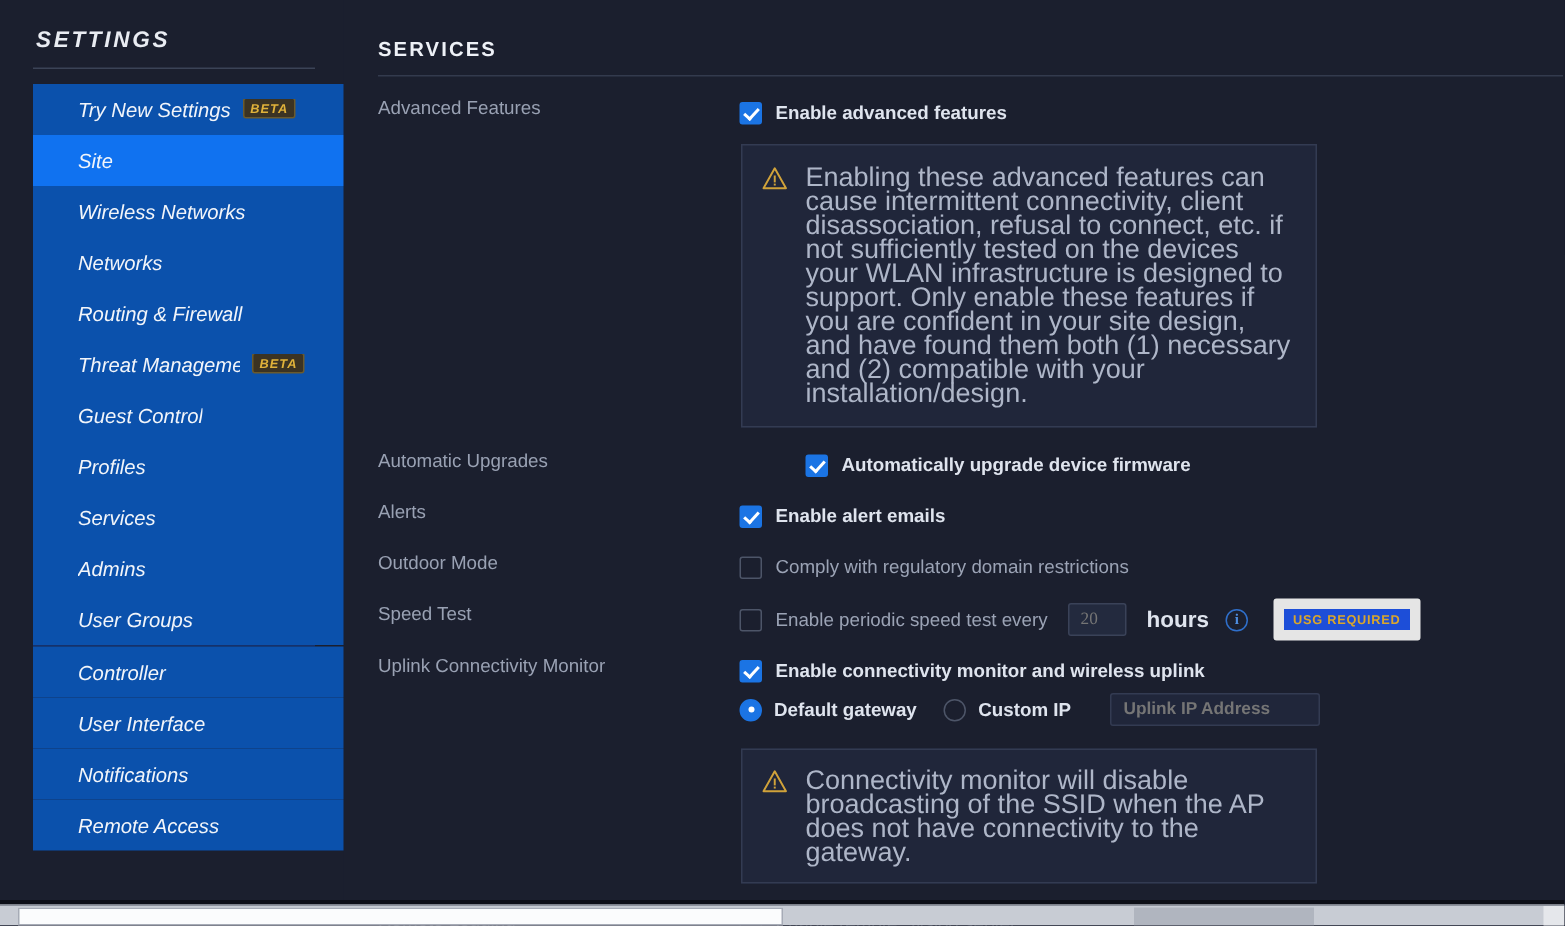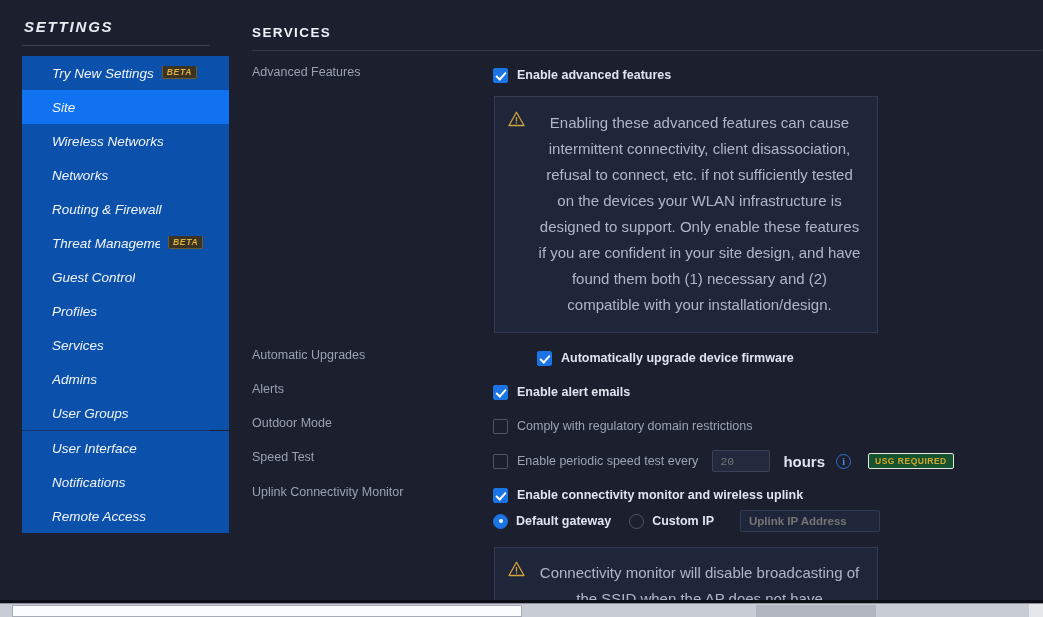--- a/index.html
+++ b/index.html
@@ -233,42 +233,41 @@
     padding: 13px 15px 14px 13px;
     display: flex;
     gap: 12px;
   }
   .warn-icon {
     flex: 0 0 17px;
     margin-top: 1px;
   }
   .warn-text {
     color: #aeb6c8;
-    font-size: 15px;
-    line-height: 26px;
-    text-align: center;
+    font-size: 18px;
+    line-height: 16px;
   }
   .warn-text p { margin: 0; }
   .warn-text p.strong {
     color: #c6cdda;
     font-weight: bold;
     margin-top: 14px;
   }
 
   
   .st-line { display: flex; align-items: center; gap: 9px; height: 24px; }
   .num-input {
-    width: 58px; height: 22px;
+    width: 39px; height: 22px;
     background: #232a3e;
     border: 1px solid #3a4considering;
     border: 1px solid #3a4258;
     border-radius: 2px;
     color: #6f7890;
     font-size: 11.5px;
-    font-family: Liberation Mono, monospace;
+    font-family: Liberation Serif, serif;
     padding-left: 7px;
     margin-left: 5px;
   }
   .unit-label {
     color: #dfe4ee;
     font-size: 15px;
     font-weight: bold;
     margin-left: 4px;
   }
   .info-icon {
@@ -279,22 +278,22 @@
     font-size: 10px;
     font-weight: bold;
     display: flex;
     align-items: center;
     justify-content: center;
     font-family: "Liberation Serif", serif;
     cursor: pointer;
     margin-left: 2px;
   }
   .usg-badge {
-    background: #14532d;
-    border: 1px solid #e5e5e5;
+    background: #1d4ed8;
+    border: 7px solid #e5e5e5;
     border-radius: 2px;
     color: #d9a62c;
     font-size: 8.5px;
     font-weight: bold;
     letter-spacing: 0.5px;
     padding: 2px 6px;
     margin-left: 8px;
     white-space: nowrap;
   }
 
@@ -407,20 +406,25 @@
           </div>
         </div>
         <div class="nav-item">
           <div class="label-wrap">
             <span class="nav-label">User Groups</span>
           </div>
         </div>
         <div class="nav-sep"></div>
         <div class="nav-item">
           <div class="label-wrap">
+            <span class="nav-label">Controller</span>
+          </div>
+        </div>
+        <div class="nav-item">
+          <div class="label-wrap">
             <span class="nav-label">User Interface</span>
           </div>
         </div>
         <div class="nav-item">
           <div class="label-wrap">
             <span class="nav-label">Notifications</span>
           </div>
         </div>
         <div class="nav-item">
           <div class="label-wrap">

